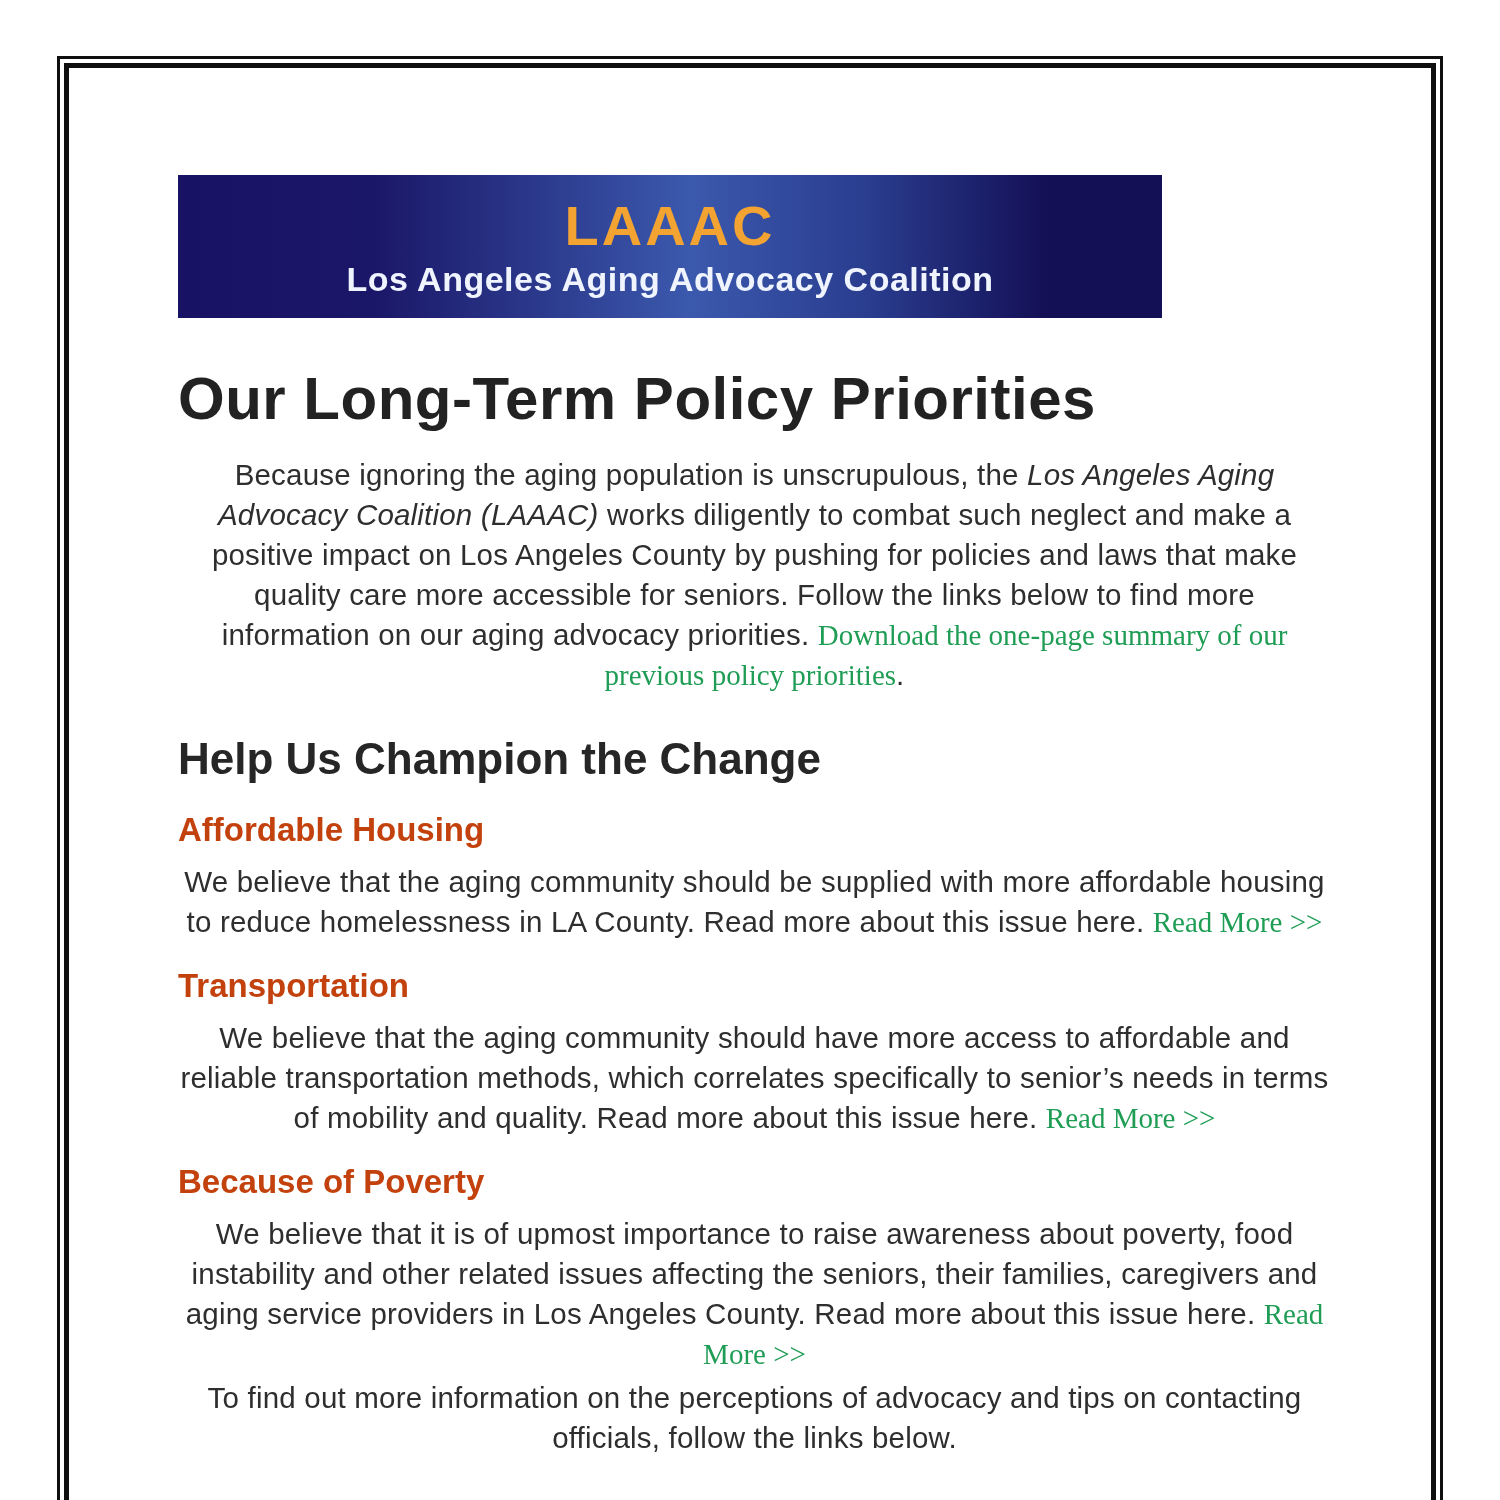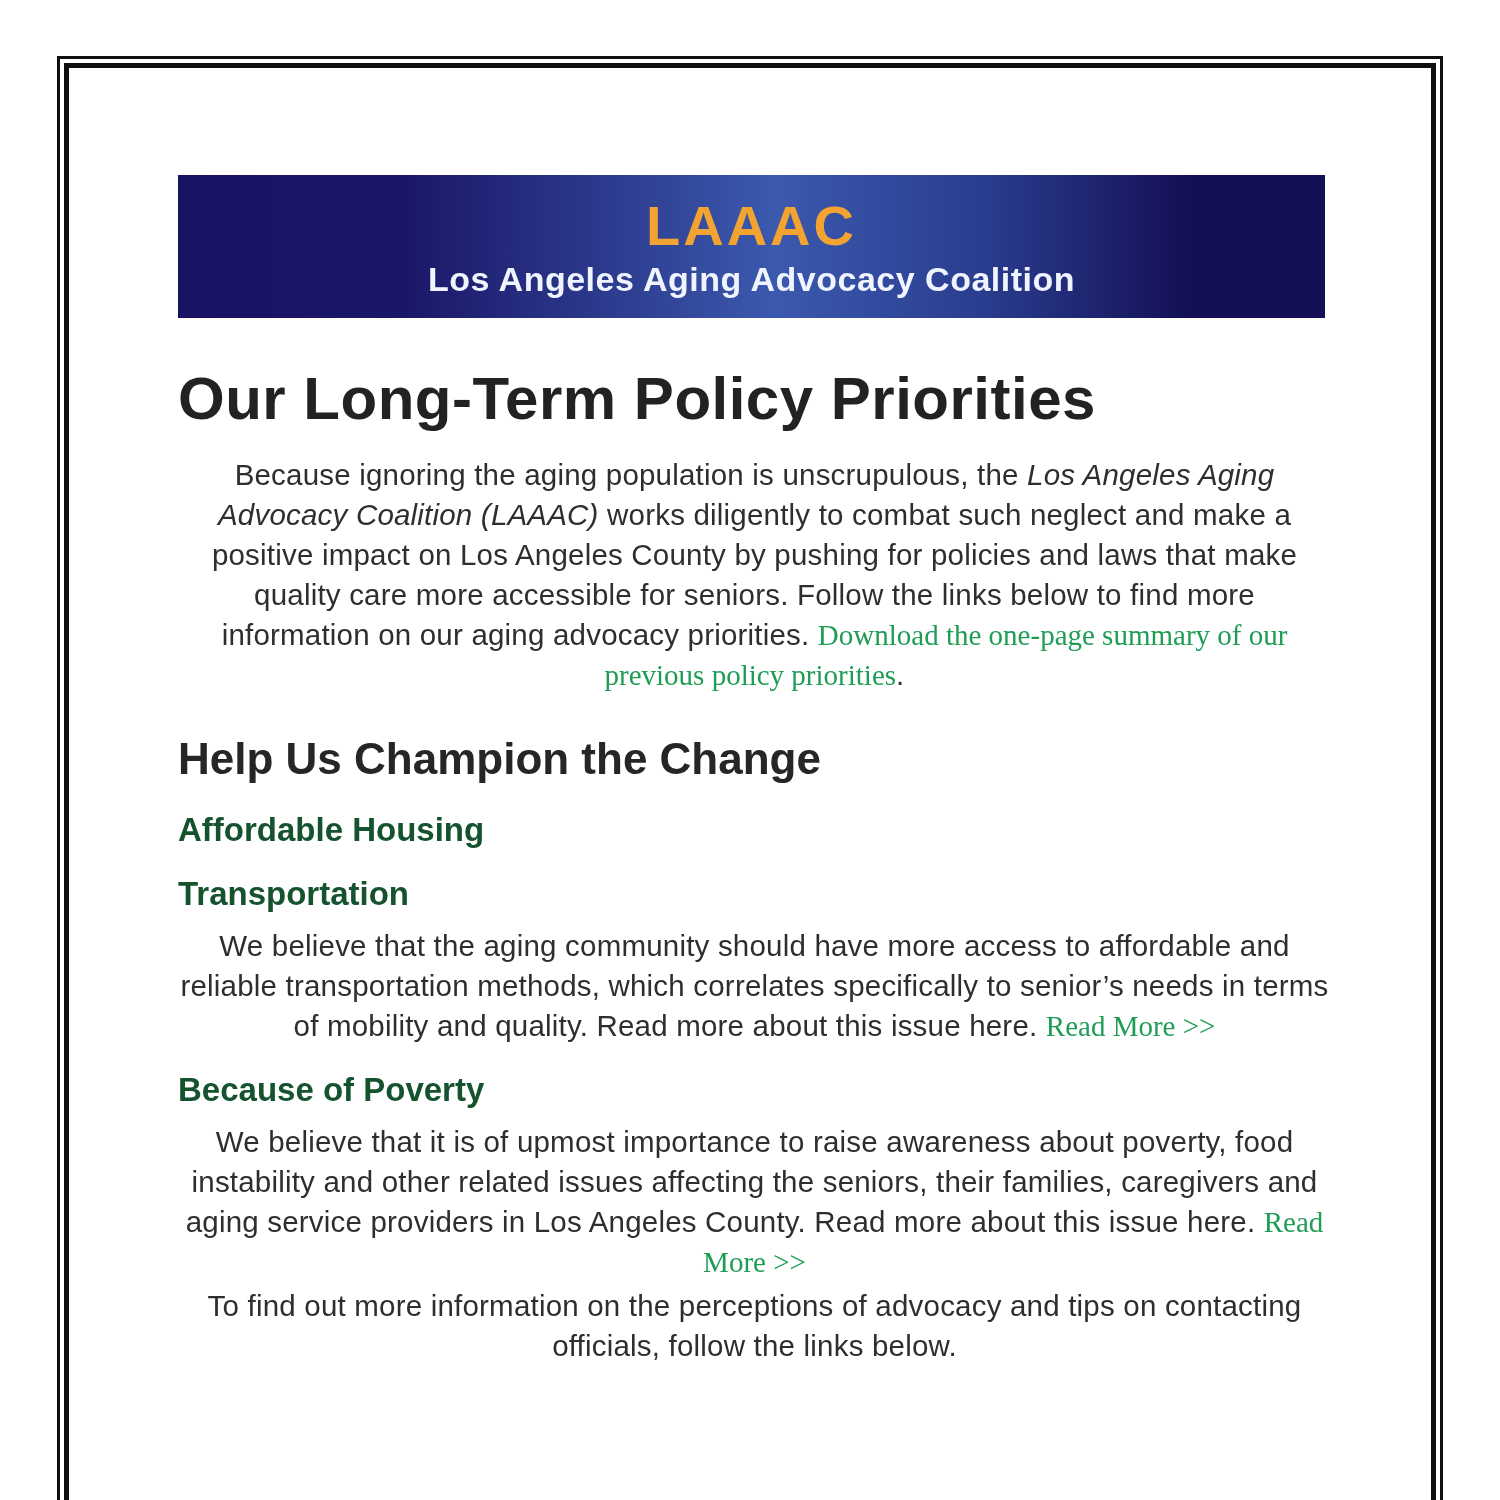--- a/index.html
+++ b/index.html
@@ -26,21 +26,21 @@
     width: 100%;
     height: 100%;
     border: 5px solid #0f0f0f;
     box-sizing: border-box;
   }
   .content {
     padding: 107px 100px 0 109px;
   }
   
   .banner {
-    width: 1147px;
+    width: 984px;
     height: 143px;
     background: linear-gradient(90deg, #181264 0%, #1b1768 20%, #3b59ad 52%, #2a3d8f 70%, #141056 88%, #141056 100%);
     display: flex;
     flex-direction: column;
     align-items: center;
     justify-content: center;
   }
   .banner .logo {
     font-size: 56px;
     font-weight: 800;
@@ -67,21 +67,21 @@
   h2 {
     font-size: 44px;
     font-weight: 700;
     color: #262626;
     line-height: 1.2;
     margin: 38px 0 4px 0;
   }
   h3 {
     font-size: 33px;
     font-weight: 700;
-    color: #14532d;
+    color: #c2410c;
     line-height: 40px;
     margin: 24px 0 0 0;
   }
   p.body {
     font-size: 29.5px;
     line-height: 40px;
     color: #2e2e2e;
     letter-spacing: 0.2px;
     margin: 22px 0 0 0;
     max-width: 1155px;
@@ -110,20 +110,21 @@
         <div class="subtitle">Los Angeles Aging Advocacy Coalition</div>
       </div>
 
       <h1>Our Long-Term Policy Priorities</h1>
 
       <p class="body"><span>Because ignoring the aging population is unscrupulous, the </span><span class="it">Los Angeles Aging Advocacy Coalition (LAAAC)</span><span> works diligently to combat such neglect and make a positive impact on Los Angeles County by pushing for policies and laws that make quality care more accessible for seniors. Follow the links below to find more information on our aging advocacy priorities. </span><span class="glink">Download the one-page summary of our previous policy priorities</span><span>.</span></p>
 
       <h2>Help Us Champion the Change</h2>
 
       <h3>Affordable Housing</h3>
+      <p class="body tight"><span>We believe that the aging community should be supplied with more affordable housing to reduce homelessness in LA County. Read more about this issue here. </span><span class="glink">Read More &gt;&gt;</span></p>
 
       <h3>Transportation</h3>
       <p class="body tight"><span>We believe that the aging community should have more access to affordable and reliable transportation methods, which correlates specifically to senior’s needs in terms of mobility and quality. Read more about this issue here. </span><span class="glink">Read More &gt;&gt;</span></p>
 
       <h3>Because of Poverty</h3>
       <p class="body tight"><span>We believe that it is of upmost importance to raise awareness about poverty, food instability and other related issues affecting the seniors, their families, caregivers and aging service providers in Los Angeles County. Read more about this issue here. </span><span class="glink">Read More &gt;&gt;</span></p>
 
       <p class="body clipped"><span>To find out more information on the perceptions of advocacy and tips on contacting officials, follow the links below.</span></p>
 
     </div>

